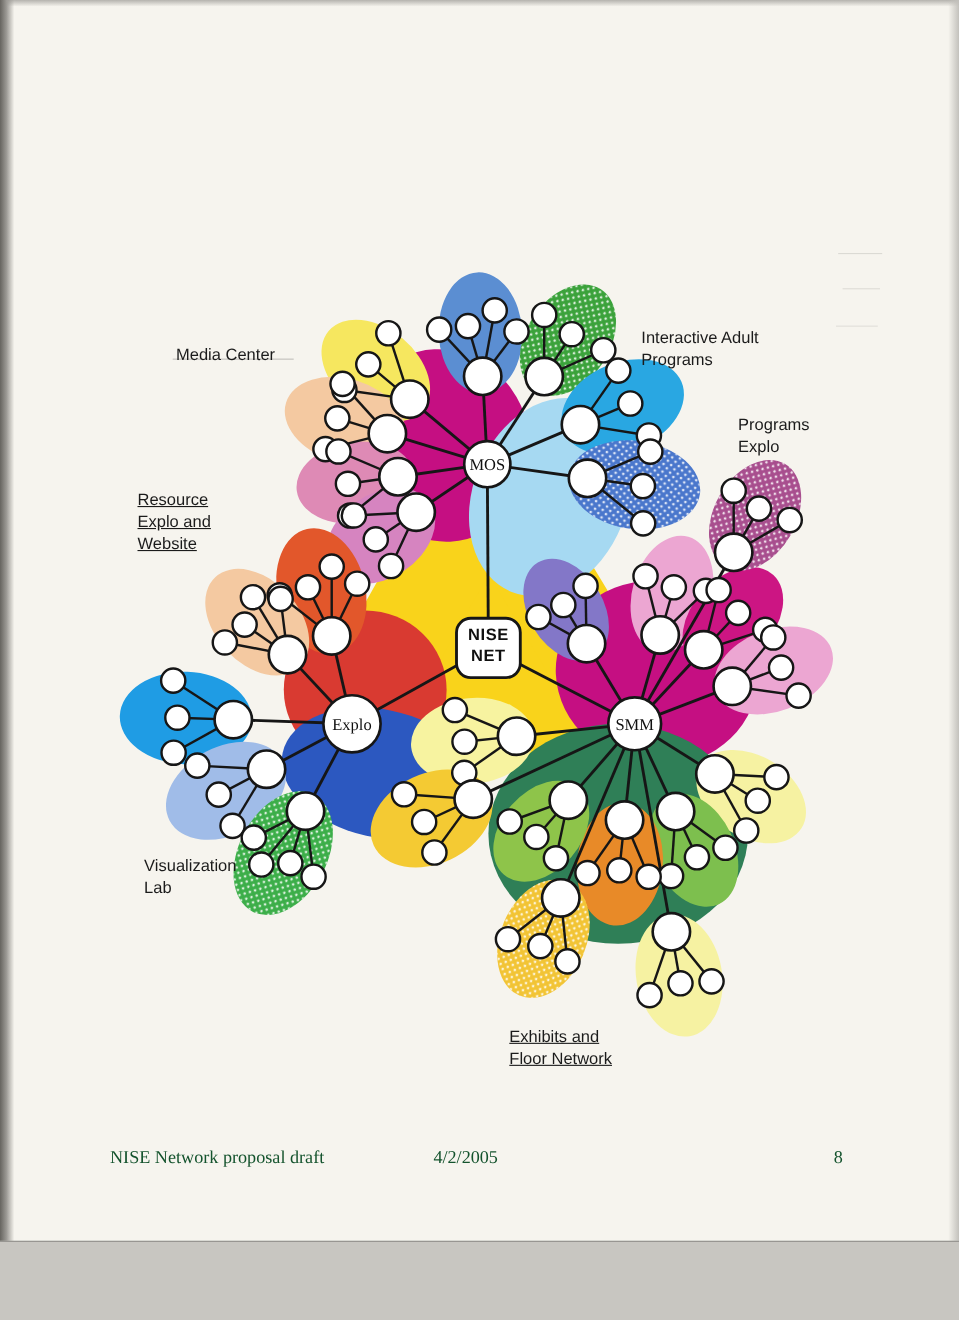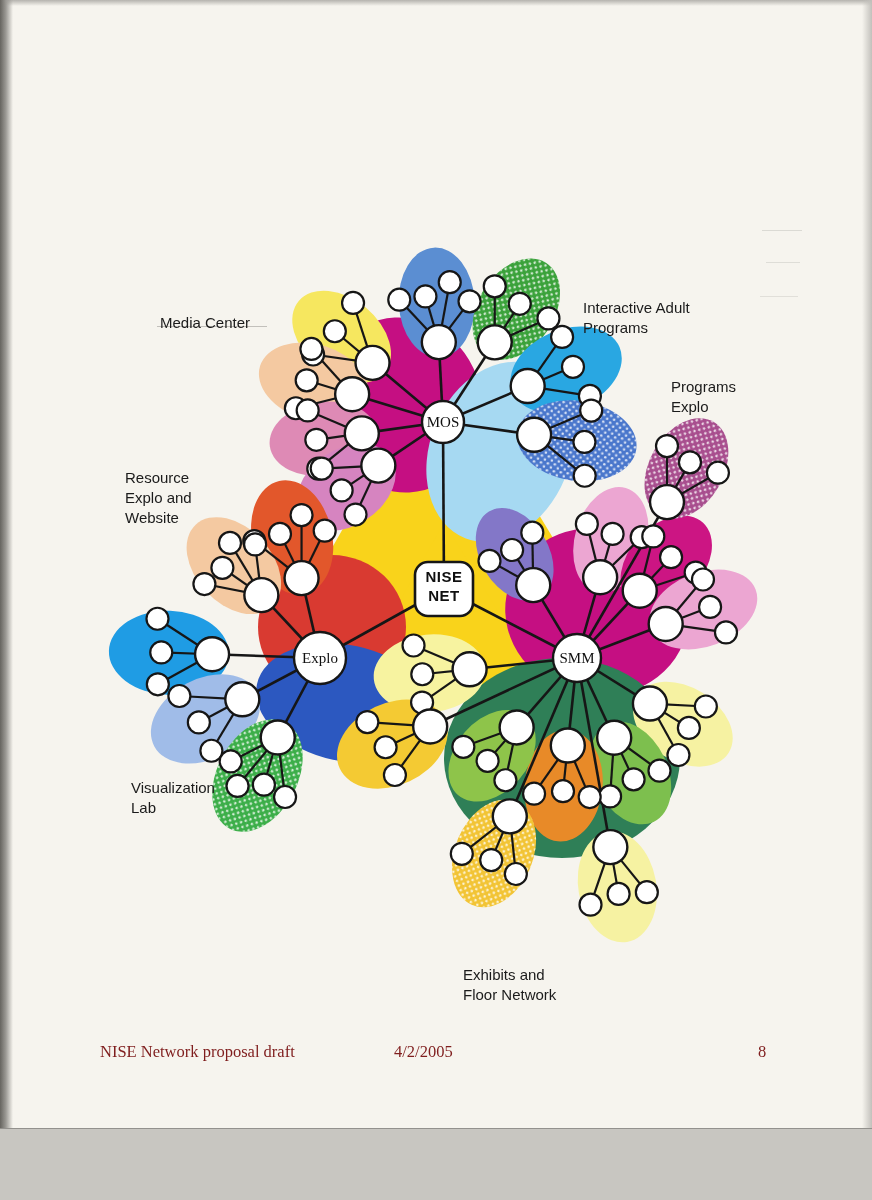--- a/index.html
+++ b/index.html
@@ -13,21 +13,21 @@
     font-size:17.5px;color:#141414;letter-spacing:.2px;
   }
   #net-svg{position:absolute;left:0;top:0;}
   .diagram-label{
     position:absolute;
     font-family:"Liberation Sans",sans-serif;
     font-size:15px;line-height:20px;color:#1b1b1b;
   }
   .footer{
     position:absolute;top:1042px;left:0;width:100%;height:21px;overflow:hidden;
-    font-size:16.5px;color:#7f1d1d;
+    font-size:16.5px;color:#14532d;
   }
   .footer span{position:absolute;top:0;}
   .f-left{left:100px;} .f-center{left:394px;} .f-right{left:758px;}
   
   .edge-left{position:absolute;left:0;top:0;width:13px;height:1200px;
     background:linear-gradient(90deg,#66645f,#9b9994 45%,rgba(246,244,238,0));}
   .edge-right{position:absolute;right:0;top:0;width:10px;height:1130px;
     background:linear-gradient(270deg,#c2c0bb,rgba(246,244,238,0));}
   .edge-top{position:absolute;left:0;top:0;width:100%;height:6px;
     background:linear-gradient(#b5b3ae,rgba(246,244,238,0));}
@@ -347,26 +347,26 @@
       <div>Media Center</div>
     </div>
     <div class="diagram-label" style="left: 583px; top: 268px; margin-top: 30px;">
       <div>Interactive Adult</div>
       <div>Programs</div>
     </div>
     <div class="diagram-label" style="left: 671px; top: 377px;">
       <div>Programs</div>
       <div>Explo</div>
     </div>
-    <div class="diagram-label" style="left: 125px; top: 468px;">
+    <div class="diagram-label" style="left: 125px; top: 445px; text-decoration: underline;">
       <div>Resource</div>
       <div>Explo and</div>
       <div>Website</div>
     </div>
     <div class="diagram-label" style="left: 131px; top: 778px;">
       <div>Visualization</div>
       <div>Lab</div>
     </div>
-    <div class="diagram-label" style="left: 463px; top: 965px;">
+    <div class="diagram-label" style="left: 463px; top: 933px; text-decoration: underline;">
       <div>Exhibits and</div>
       <div>Floor Network</div>
     </div>
   </div>
 
 </body></html>

